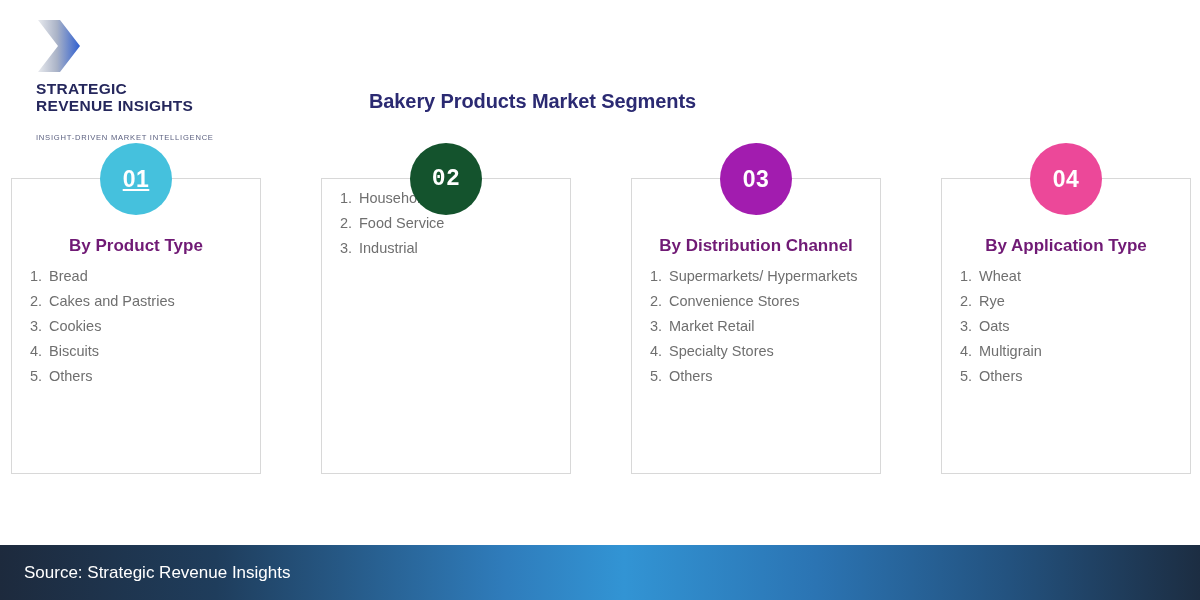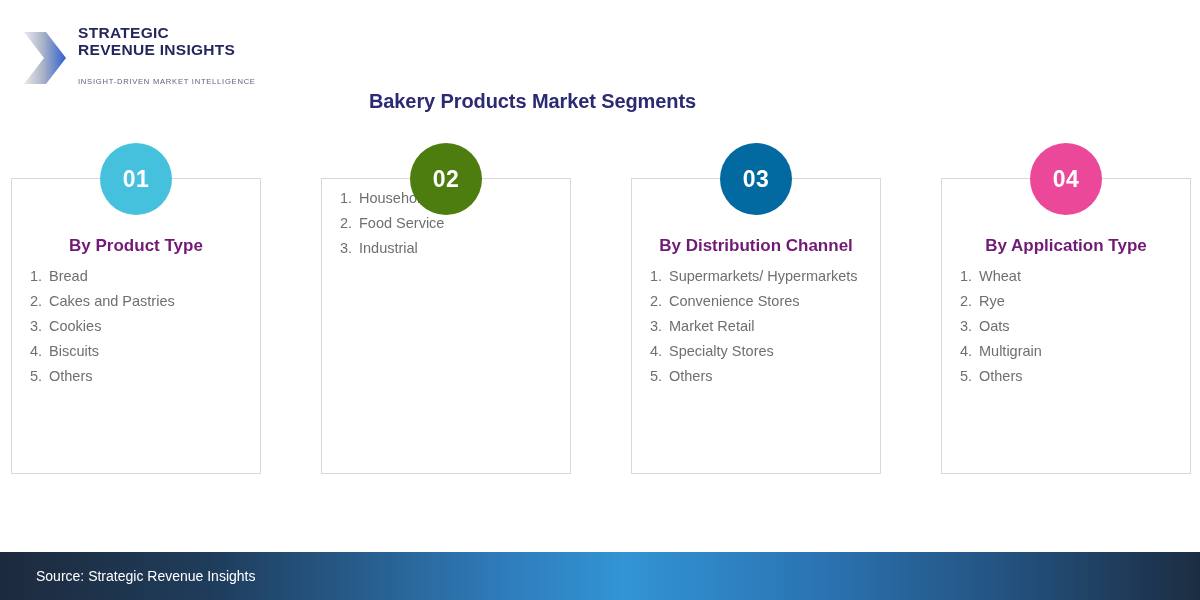--- a/index.html
+++ b/index.html
@@ -11,24 +11,25 @@
     height: 600px;
     background: #ffffff;
     font-family: "Liberation Sans", sans-serif;
     overflow: hidden;
     position: relative;
   }
 
   
   .logo-block {
     position: absolute;
-    left: 22px;
+    left: 36px;
     top: 18px;
     display: flex;
-    align-items: flex-end;
+    align-items: flex-start;
+    flex-direction: column;
   }
   .logo-mark {
     width: 46px;
     height: 56px;
     flex: none;
     margin-right: 10px;
   }
   .logo-text {
     padding-top: 6px;
   }
@@ -120,36 +121,36 @@
     min-width: 19px;
   }
   .li-text { flex: 1 1 auto; }
 
   
   .footer {
     position: absolute;
     left: 0;
     bottom: 0;
     width: 1200px;
-    height: 48px;
+    height: 55px;
     background: linear-gradient(90deg,
         #1d2a3d 0%,
         #1f3d5c 18%,
         #2f7cbb 42%,
         #3294d4 52%,
         #2b74b3 68%,
         #23527f 84%,
         #1c2d42 100%);
     display: flex;
     align-items: center;
     justify-content: space-between;
     box-sizing: border-box;
-    padding: 0 36px;
+    padding: 0 24px;
     color: #ffffff;
-    font-size: 14px;
+    font-size: 17px;
   }
 </style>
 </head>
 <body>
 
 <div class="logo-block">
   <svg class="logo-mark" viewBox="0 0 46 56">
     <defs>
       <linearGradient id="chevGrad" x1="0" y1="0" x2="1" y2="0">
         <stop offset="0%" stop-color="#e8eaee"></stop>
@@ -166,21 +167,21 @@
     </div>
     <div class="logo-tagline">INSIGHT-DRIVEN MARKET INTELLIGENCE</div>
   </div>
 </div>
 
 <div class="page-title" style="color: rgb(43, 42, 114);">Bakery Products Market Segments</div>
 
 <div class="cards">
 
   <div class="card">
-    <div class="badge" style="background: rgb(69, 193, 221);">01</div>
+    <div class="badge" style="background: rgb(69, 193, 221); text-decoration: underline;">01</div>
     <div class="card-heading">By Product Type</div>
     <ul class="card-list">
       <li>
           <span class="li-num">1.</span>
           <span class="li-text">Bread</span>
         </li>
       <li>
           <span class="li-num">2.</span>
           <span class="li-text">Cakes and Pastries</span>
         </li>
@@ -193,39 +194,39 @@
           <span class="li-text">Biscuits</span>
         </li>
       <li>
           <span class="li-num">5.</span>
           <span class="li-text">Others</span>
         </li>
     </ul>
   </div>
 
   <div class="card">
-    <div class="badge" style="background: #4d7c0f;">02</div>
+    <div class="badge" style="background: #14532d; font-family: Liberation Mono, monospace;">02</div>
     <ul class="card-list">
       <li>
           <span class="li-num">1.</span>
           <span class="li-text">Household</span>
         </li>
       <li>
           <span class="li-num">2.</span>
           <span class="li-text">Food Service</span>
         </li>
       <li>
           <span class="li-num">3.</span>
           <span class="li-text">Industrial</span>
         </li>
     </ul>
   </div>
 
   <div class="card">
-    <div class="badge" style="background: #0369a1;">03</div>
+    <div class="badge" style="background: #a21caf;">03</div>
     <div class="card-heading">By Distribution Channel</div>
     <ul class="card-list">
       <li>
           <span class="li-num">1.</span>
           <span class="li-text">Supermarkets/ Hypermarkets</span>
         </li>
       <li>
           <span class="li-num">2.</span>
           <span class="li-text">Convenience Stores</span>
         </li>

